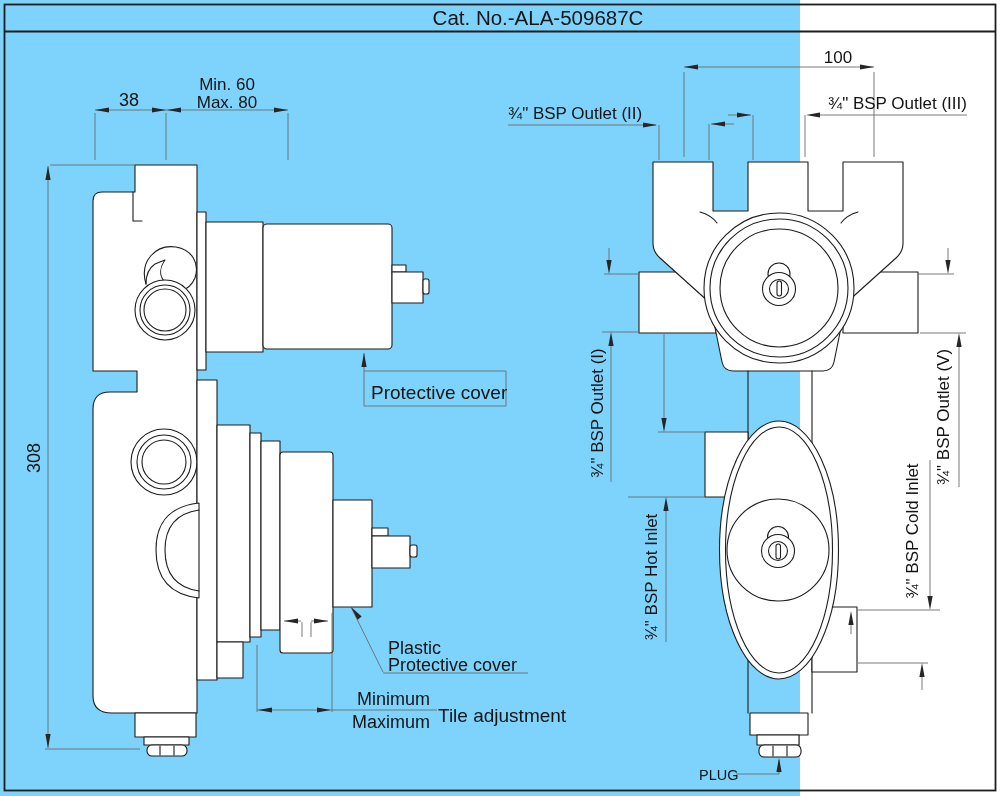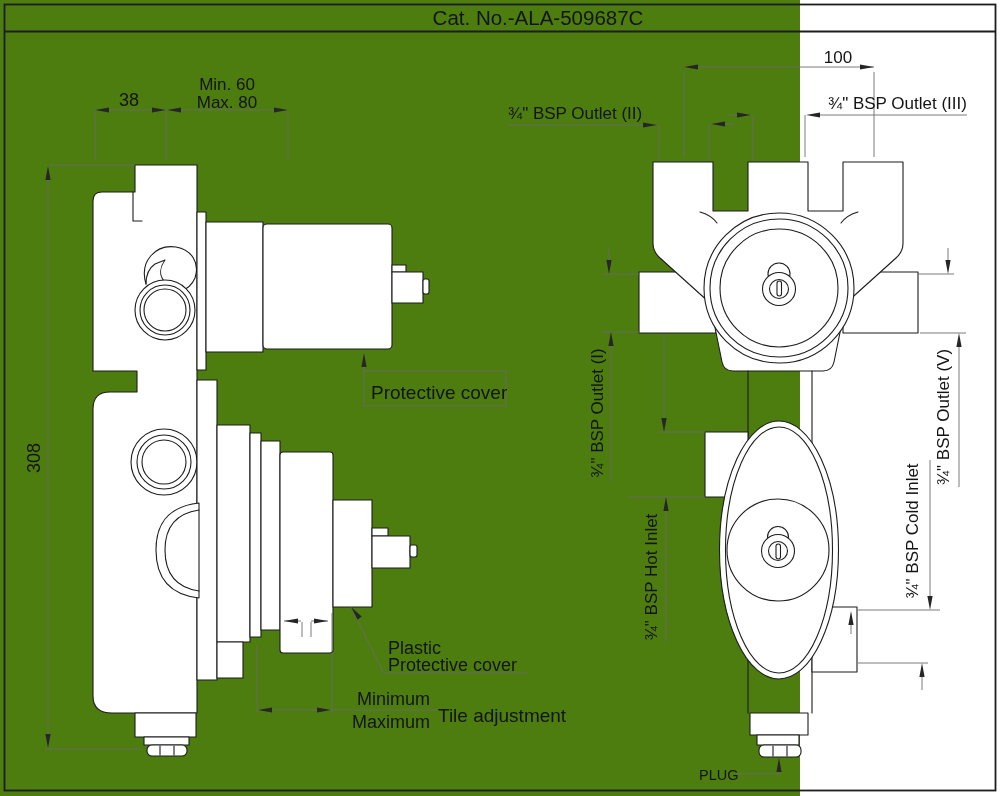--- a/index.html
+++ b/index.html
@@ -1,16 +1,16 @@
 <!DOCTYPE html>
 <html><head>
 <meta charset="utf-8">
 <style>
   html,body{margin:0;padding:0;background:#ffffff;}
-  .canvas{width:800px;height:796px;position:relative;background:#4d7c0f;
+  .canvas{width:800px;height:796px;position:relative;background:#7dd3fc;
           font-family:"Liberation Sans", sans-serif;}
   svg{display:block;}
   .part{fill:#ffffff;stroke:#1d1d1d;stroke-width:1.1;stroke-linejoin:round;}
   .pline{fill:none;stroke:#1d1d1d;stroke-width:1.1;stroke-linejoin:round;stroke-linecap:round;}
   .dim{fill:none;stroke:#6b6b6b;stroke-width:0.9;}
   .frame{fill:none;stroke:#1d1d1d;stroke-width:1.8;}
   .ah{fill:#262626;stroke:none;}
   text{fill:#141414;}
   .t17{font-size:17px;} .t18{font-size:18px;} .t19{font-size:19px;}
   .t20{font-size:20.5px;} .t14{font-size:14.5px;}

